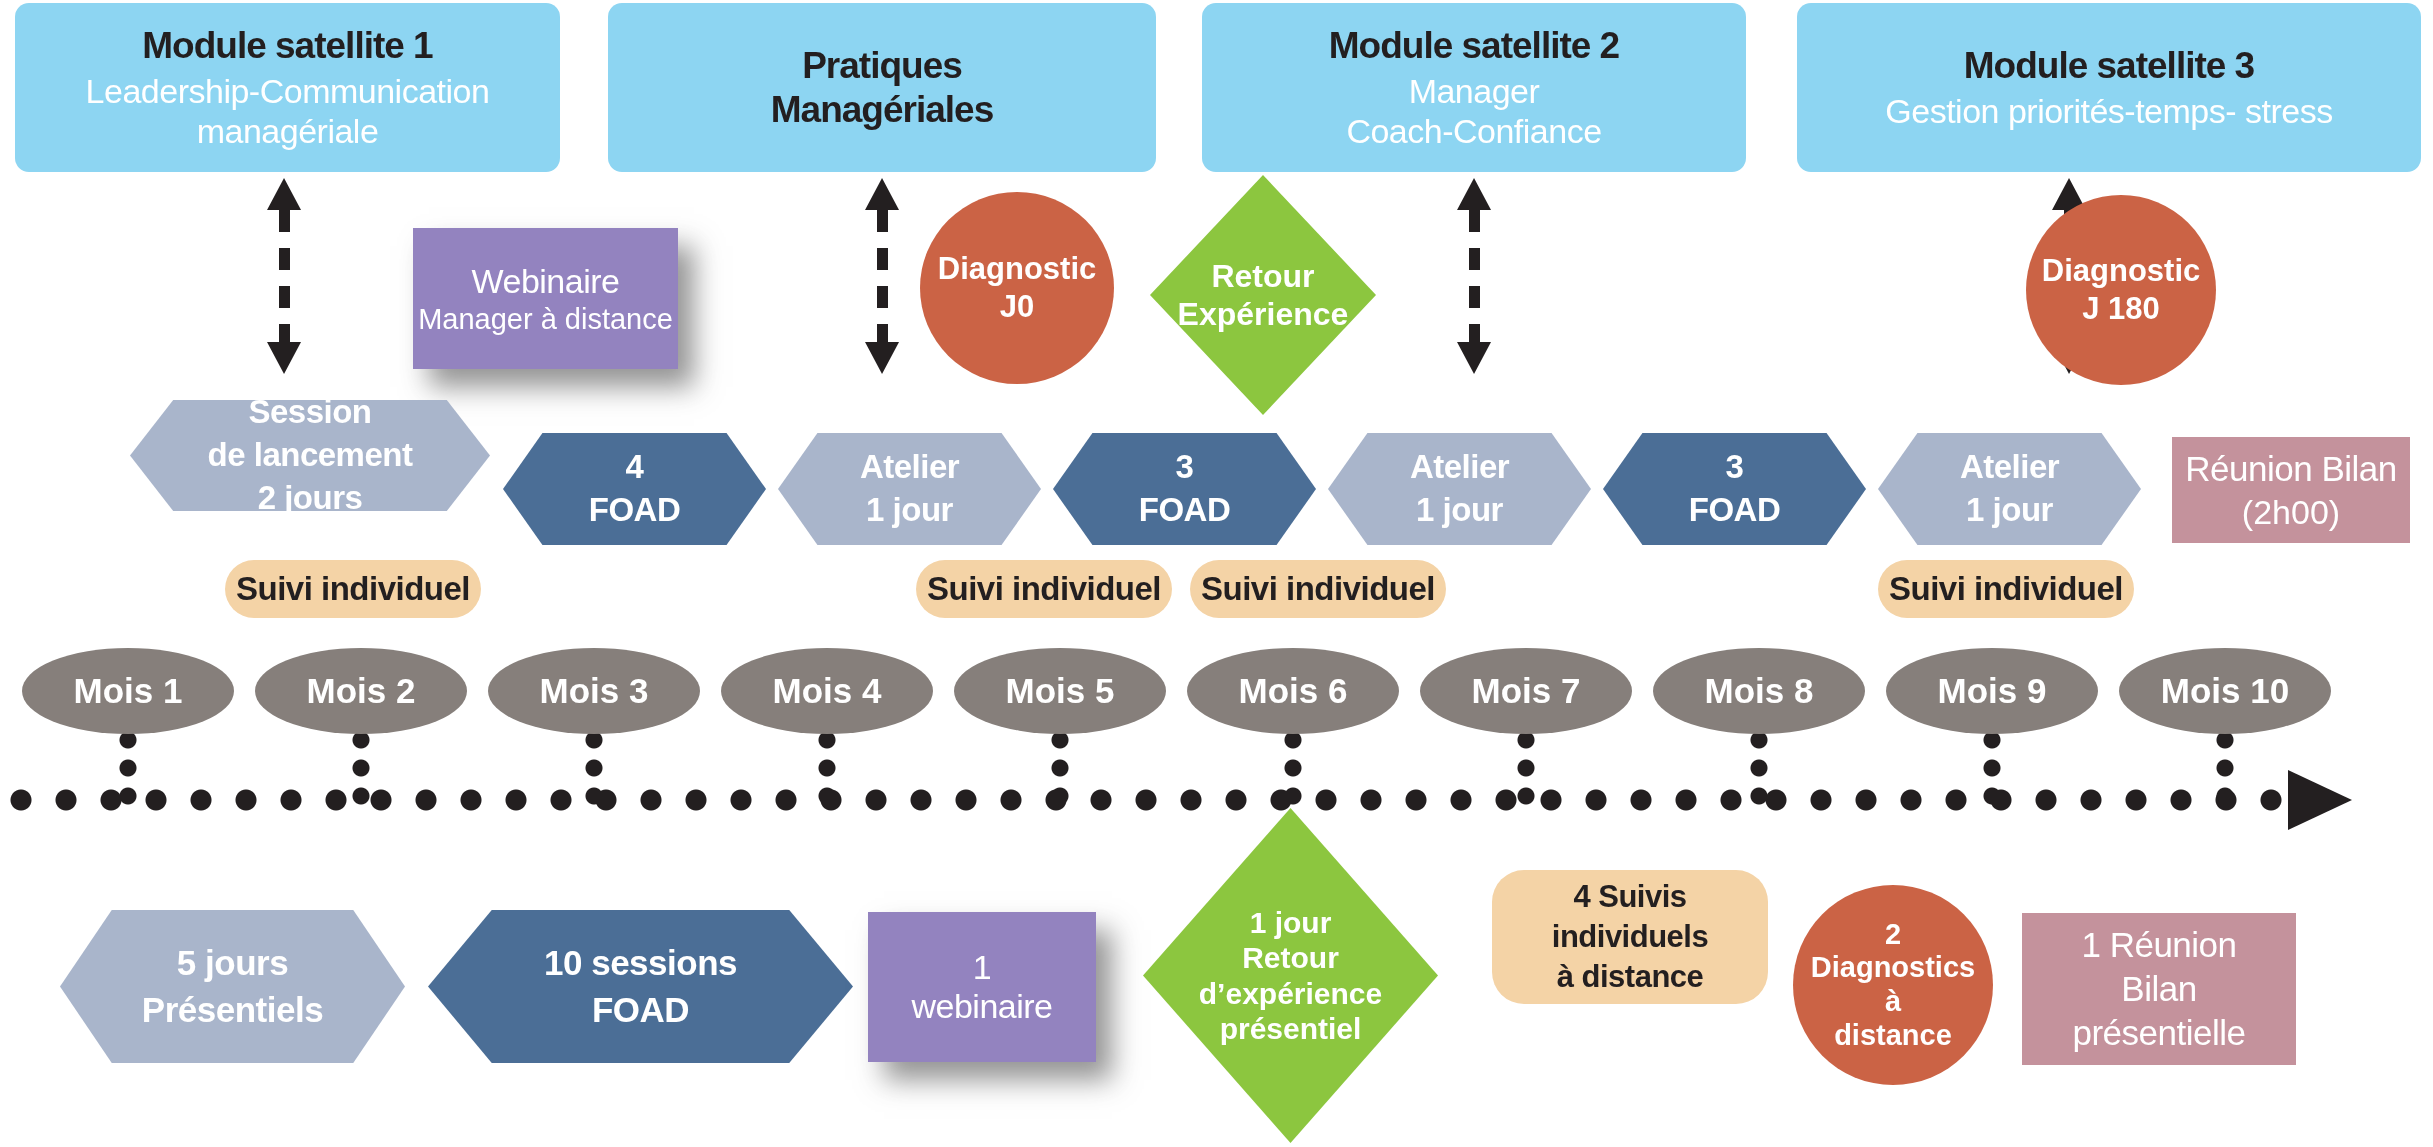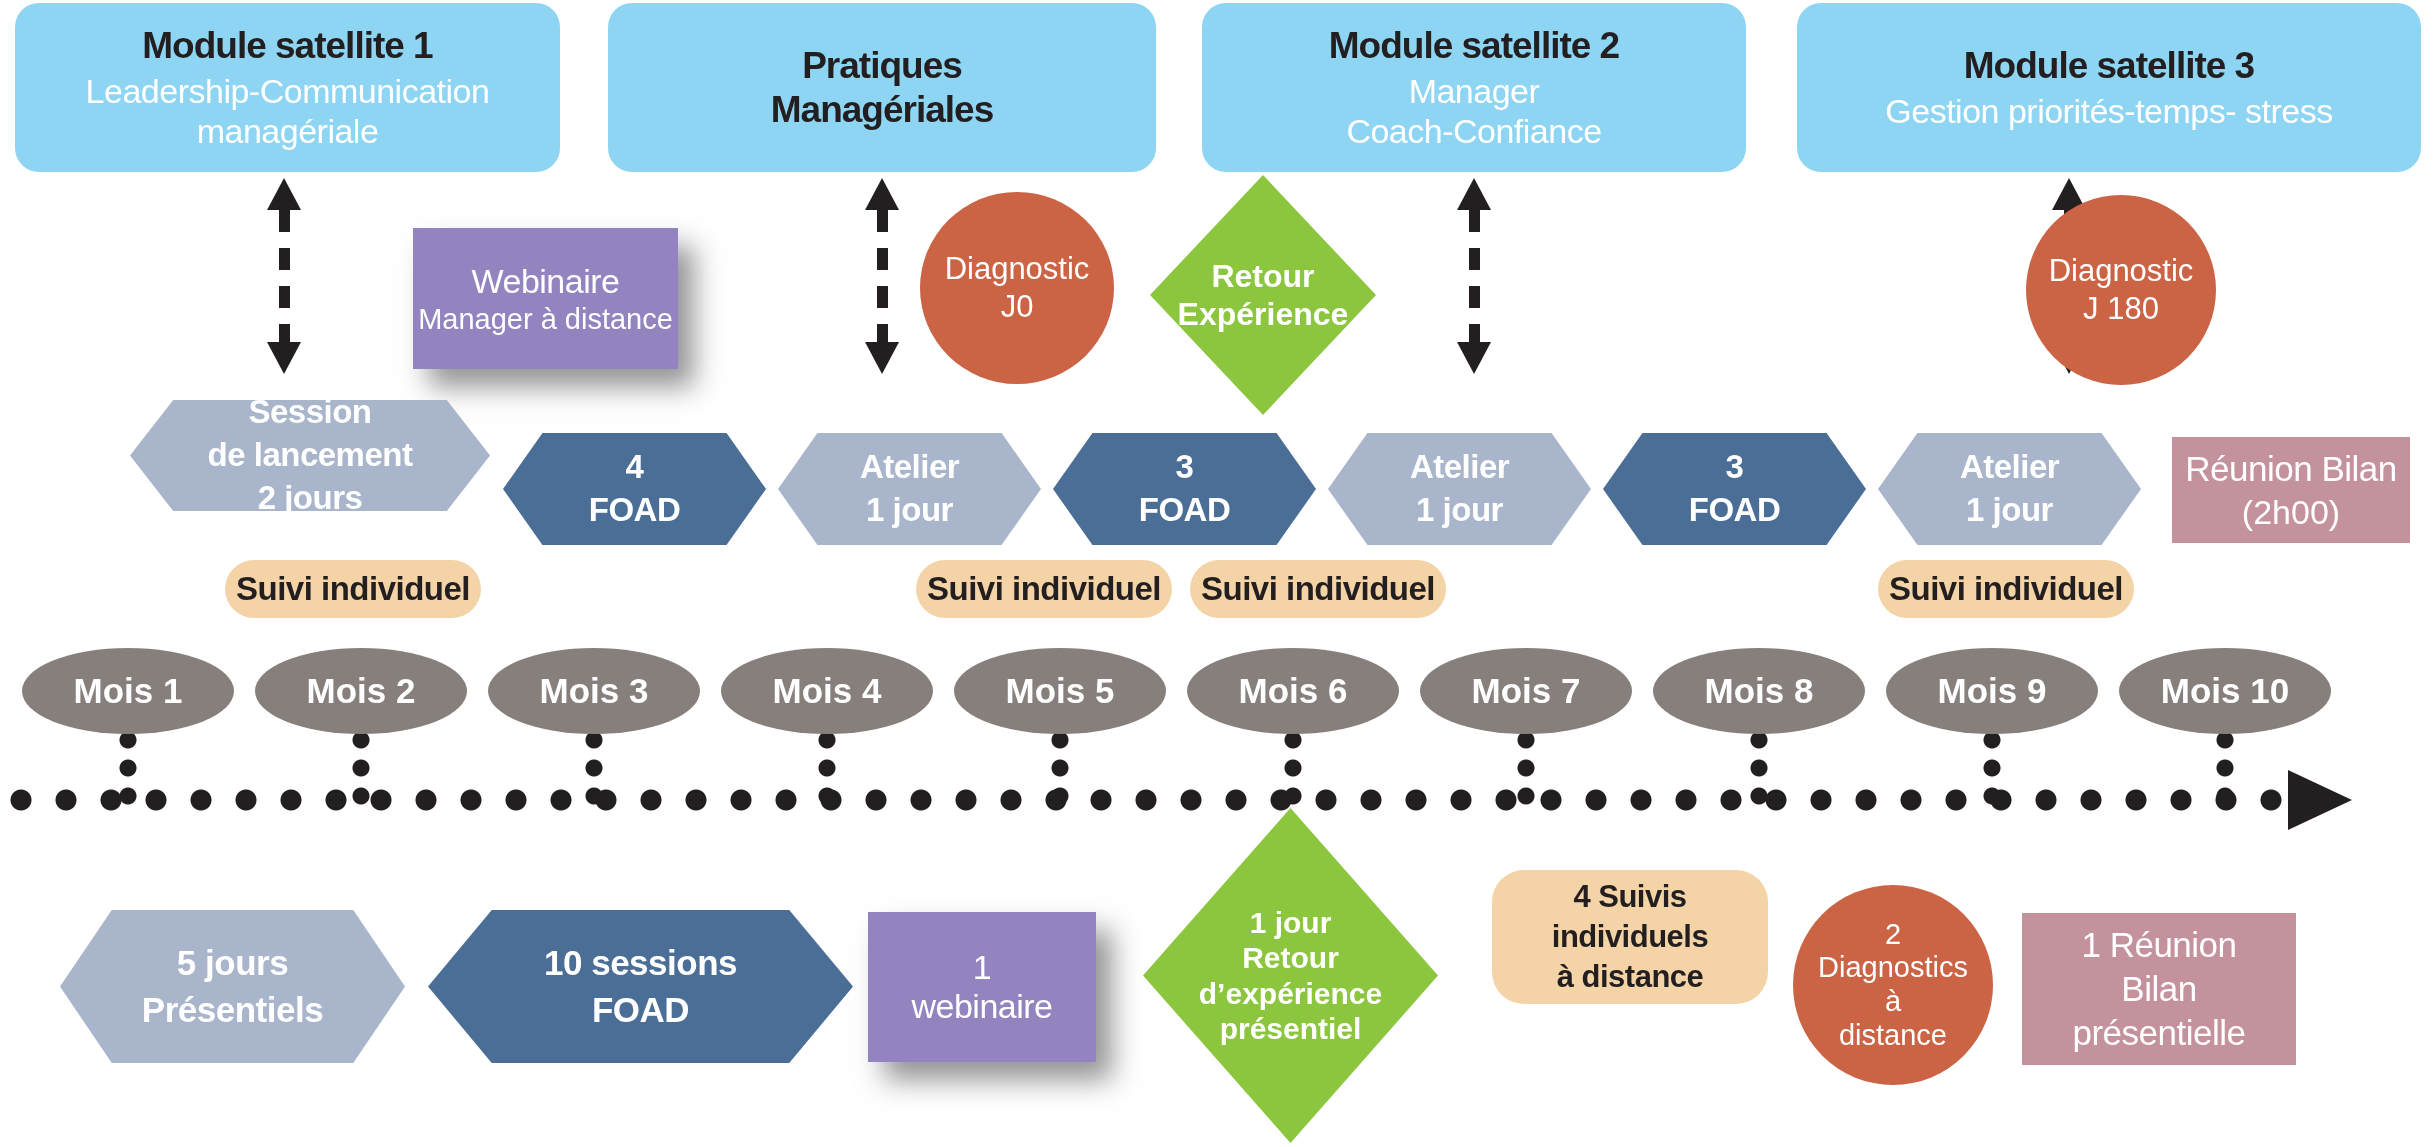--- a/index.html
+++ b/index.html
@@ -1,20 +1,20 @@
 <!DOCTYPE html>
 <html><head>
 <meta charset="utf-8">
 <style>
   html,body{margin:0;padding:0;background:#ffffff;}
   body{font-family:"Liberation Sans", sans-serif;}
   #canvas{position:relative;width:2433px;height:1147px;background:#ffffff;overflow:hidden;}
 
   
-  .bluebox{position:absolute;background:#8DD5F2;border-radius:24px;display:flex;flex-direction:column;
+  .bluebox{position:absolute;background:#8DD5F2;border-radius:14px;display:flex;flex-direction:column;
            justify-content:center;align-items:center;text-align:center;}
   .bb-title{font-weight:bold;font-size:37px;color:#231f20;letter-spacing:-1px;line-height:1.18;}
   .bb-title span{display:block;}
   .bb-sub{color:#ffffff;font-size:34px;letter-spacing:-0.5px;line-height:1.18;margin-top:4px;}
   .bb-sub span{display:block;}
 
   
   .varrow{position:absolute;top:178px;width:40px;height:196px;display:flex;flex-direction:column;align-items:center;}
   .varrow .tri{width:0;height:0;}
   .varrow .tri.up{border-left:17px solid transparent;border-right:17px solid transparent;border-bottom:32px solid #231f20;}
@@ -25,21 +25,21 @@
   
   .purplebox{position:absolute;background:#9383BF;display:flex;flex-direction:column;justify-content:center;
              align-items:center;text-align:center;color:#fff;
              box-shadow:16px 18px 26px rgba(60,60,60,0.55);}
   .purplebox .pb-title{font-weight:normal;font-size:34px;letter-spacing:-0.5px;}
   .purplebox .pb-sub{font-size:29px;margin-top:2px;}
   .purplebox span{display:block;}
 
   
   .circle{position:absolute;background:#CB6345;border-radius:50%;display:flex;flex-direction:column;
-          justify-content:center;align-items:center;text-align:center;color:#fff;font-weight:normal;}
+          justify-content:center;align-items:center;text-align:center;color:#fff;font-weight:bold;}
   .circle span{display:block;line-height:1.22;}
   .circle.big span{font-size:31px;}
   .circle.small span{font-size:29px;line-height:1.16;}
 
   
   .diamond{position:absolute;background:#8CC63F;clip-path:polygon(50% 0,100% 50%,50% 100%,0 50%);
            display:flex;flex-direction:column;justify-content:center;align-items:center;text-align:center;
            color:#fff;font-weight:bold;}
   .diamond span{display:block;line-height:1.2;}
   .diamond.top span{font-size:32px;}

